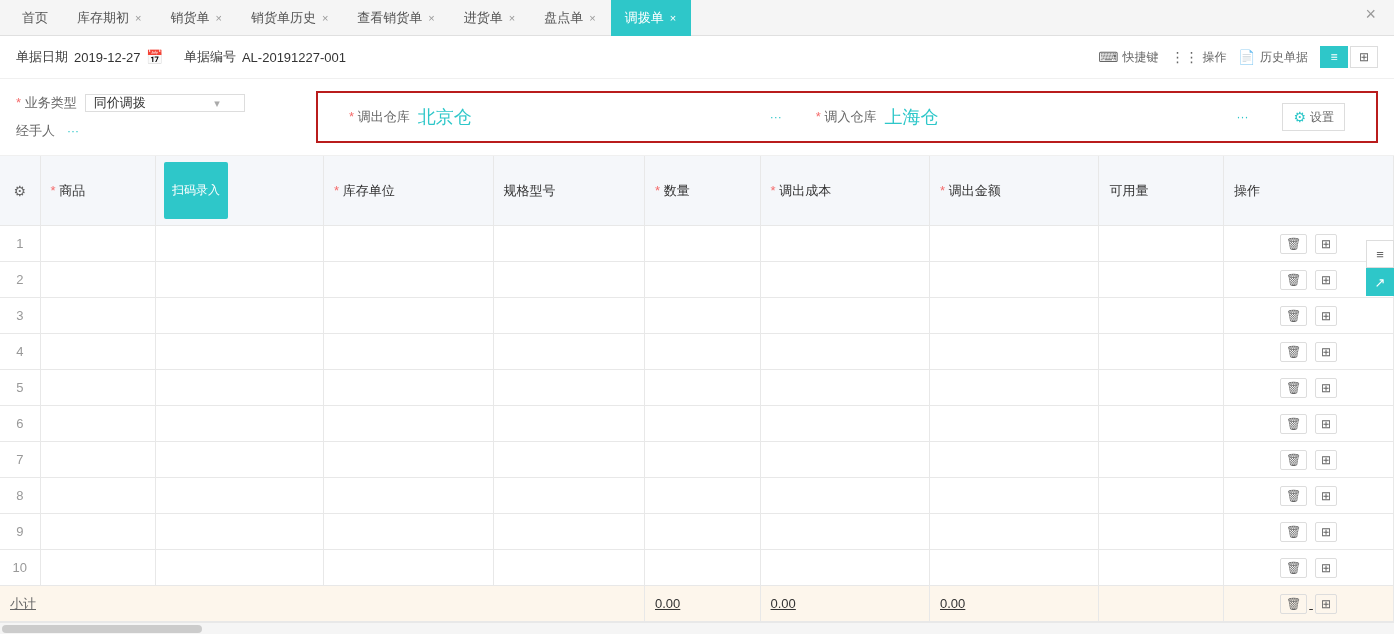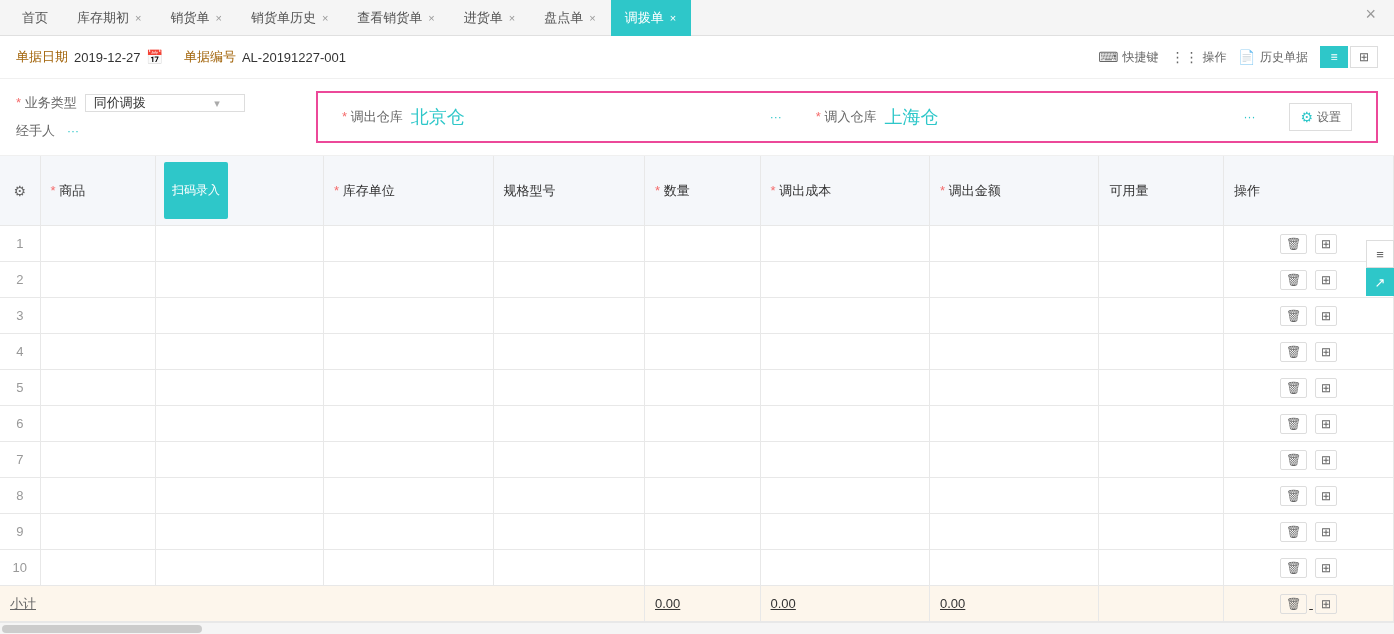--- a/index.html
+++ b/index.html
@@ -52,21 +52,21 @@
       border-bottom: 1px solid #f0f0f0;
       background: #fff;
     }
     .header-field {
       display: flex;
       align-items: center;
       margin-right: 20px;
       font-size: 13px;
       color: #333;
     }
-    .header-field label { color: #a16207; margin-right: 6px; white-space: nowrap; }
+    .header-field label { color: #404040; margin-right: 6px; white-space: nowrap; }
     .header-field .value { color: #333; font-weight: 500; }
     .header-field .calendar-icon { margin-left: 6px; color: #2ec7c9; cursor: pointer; font-size: 14px; }
     .header-actions {
       margin-left: auto;
       display: flex;
       align-items: center;
       gap: 12px;
       font-size: 12px;
       color: #666;
     }
@@ -124,22 +124,22 @@
       border: none;
       outline: none;
       padding: 4px 8px;
       font-size: 13px;
       color: #666;
       min-width: 100px;
     }
 
     
     .warehouse-box {
-      border: 2px solid #ec4899;
-      padding: 10px 24px;
+      border: 2px solid #b91c1c;
+      padding: 10px 31px;
       display: flex;
       align-items: center;
       gap: 34px;
       flex: 1;
     }
     .warehouse-field {
       display: flex;
       align-items: center;
       gap: 8px;
       flex: 1;

